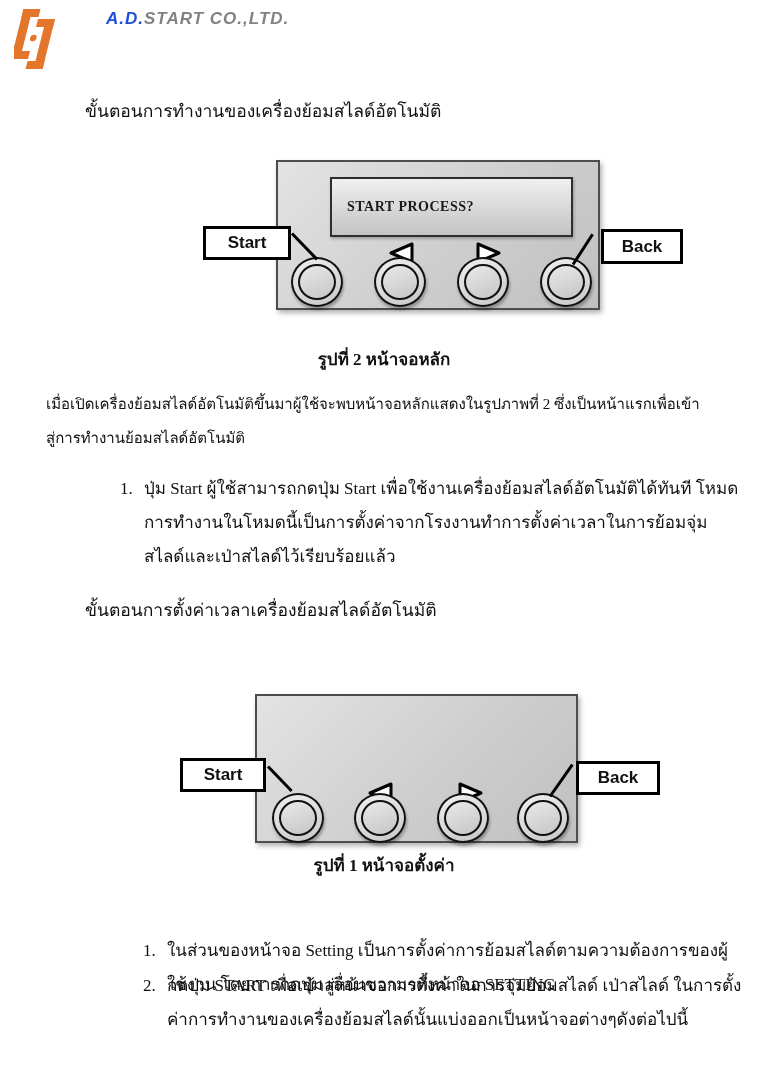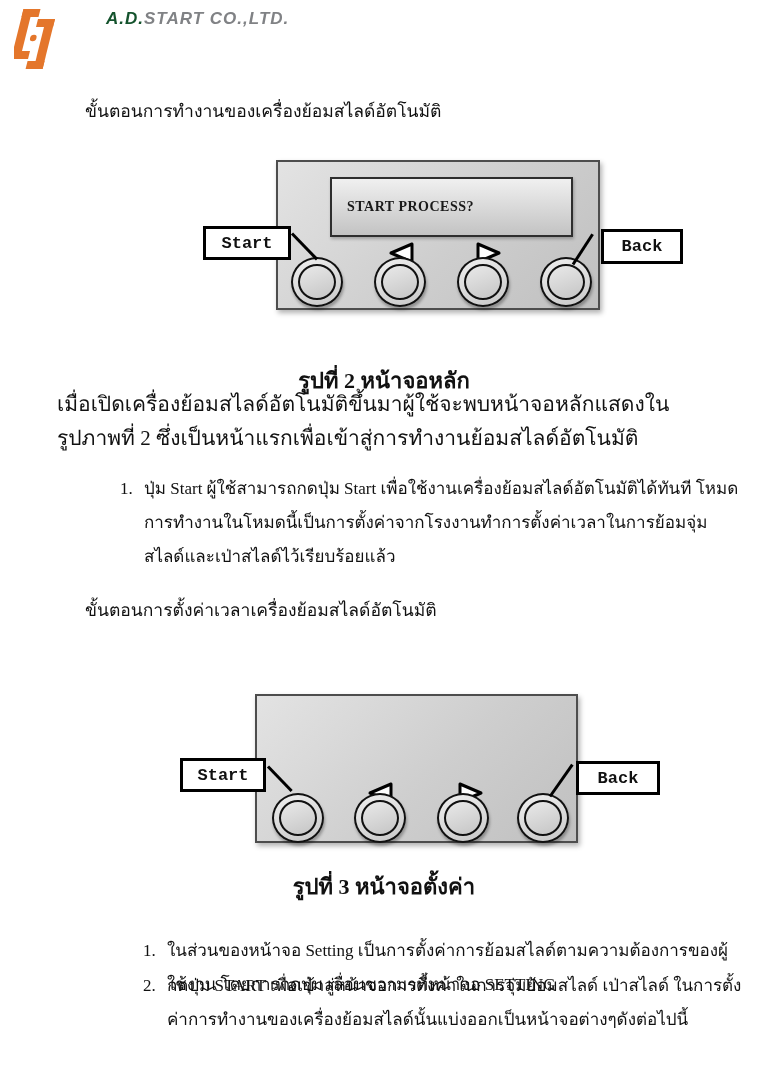--- a/index.html
+++ b/index.html
@@ -8,49 +8,49 @@
     font-family:"Liberation Serif","DejaVu Serif",serif;color:#111;
   }
   
   .logo{position:absolute;left:14px;top:6px;display:flex;align-items:flex-start;}
   .logo-icon{width:48px;height:66px;}
   .logo-textcol{margin-left:2px;font-family:"Liberation Sans","DejaVu Sans",sans-serif;font-style:italic;font-weight:bold;}
   .logo-main{font-size:36px;line-height:40px;letter-spacing:0.5px;}
   .logo-well{color:#55565A;}
   .logo-gate{color:#E4762B;}
   .logo-sub{font-size:17px;letter-spacing:1px;margin-left:42px;margin-top:3px;}
-  .logo-ad{color:#14532d;}
+  .logo-ad{color:#1d4ed8;}
   .logo-rest{color:#808285;font-weight:600;}
   
   .heading{position:absolute;left:85px;font-weight:normal;font-size:17.5px;white-space:nowrap;}
-  .para{position:absolute;left:57px;width:658px;font-size:21px;line-height:34px;}
+  .para{position:absolute;left:46px;width:658px;font-size:15px;line-height:34px;}
   .list-item{position:absolute;font-size:17px;line-height:34px;padding-left:24px;}
   .list-item .num{display:inline-block;width:24px;margin-left:-24px;}
-  .caption{position:absolute;left:0;width:768px;text-align:center;font-weight:bold;font-size:22px;margin-top:18px;}
+  .caption{position:absolute;left:0;width:768px;text-align:center;font-weight:bold;font-size:17px;}
   
   .figure{position:absolute;left:0;width:768px;}
   .panel{position:absolute;border:2px solid #4d4d4d;
     background:linear-gradient(135deg,#e3e3e3 0%,#cecece 55%,#c0c0c0 100%);
     box-shadow:2px 3px 5px rgba(0,0,0,0.30);}
   .screen{position:absolute;border:2px solid #2e2e2e;
     background:linear-gradient(#f0f0f0,#c3c3c3);
     box-shadow:1px 2px 3px rgba(0,0,0,0.25);
     display:flex;align-items:center;
     font-family:"Liberation Serif",serif;font-weight:bold;font-size:14px;color:#1a1a1a;letter-spacing:0.5px;}
   .screen.left-text{padding-left:15px;}
   .screen.center-text{justify-content:center;}
   .arrow{position:absolute;width:27px;height:22px;}
   .btn{position:absolute;width:48px;height:46px;border:2px solid #111;border-radius:50%;
     background:linear-gradient(160deg,#efefef,#c8c8c8);
     box-shadow:1px 3px 3px rgba(0,0,0,0.30);
     display:flex;align-items:center;justify-content:center;}
   .btn-inner{width:34px;height:32px;border:2px solid #111;border-radius:50%;
     background:linear-gradient(160deg,#e9e9e9,#c5c5c5);}
   .callout{position:absolute;background:#fff;border:3px solid #000;
-    font-family:Liberation Mono, monospace;font-weight:bold;font-size:17px;
+    font-family:Liberation Sans, sans-serif;font-weight:bold;font-size:17px;
     display:flex;align-items:center;justify-content:center;z-index:3;}
   .pointer-line{position:absolute;border-top:3px solid #000;transform-origin:left center;z-index:2;}
 </style>
 </head>
 <body>
 
 <div class="logo">
   <svg class="logo-icon" viewBox="0 0 48 66" xmlns="http://www.w3.org/2000/svg">
     <g fill="#E4762B" transform="translate(10,1) skewX(-14)">
       <rect x="0" y="2" width="9" height="50"></rect>
@@ -129,20 +129,20 @@
     <div class="btn" style="left:260px;top:97px;">
         <div class="btn-inner"></div>
       </div>
   </div>
   <div class="callout" style="left:180px;top:64px;width:80px;height:28px;">Start</div>
   <div class="callout" style="left:576px;top:67px;width:78px;height:28px;">Back</div>
   <div class="pointer-line" style="left:268px;top:71px;width:34px;transform:rotate(46deg);"></div>
   <div class="pointer-line" style="left:550px;top:101px;width:39px;transform:rotate(-55deg);"></div>
 </div>
 
-<div class="caption" style="top:851px;">รูปที่ 3 หน้าจอตั้งค่า</div>
+<div class="caption" style="top:851px;">รูปที่ 1 หน้าจอตั้งค่า</div>
 
 <div class="list-item" style="left:143px;top:934px;width:578px;">
   <span class="num">1.</span><span>ในส่วนของหน้าจอ Setting เป็นการตั้งค่าการย้อมสไลด์ตามความต้องการของผู้ใช้งาน โดยการกดปุ่ม เลื่อนขวามาที่หน้าจอ SETTING</span>
 </div>
 <div class="list-item" style="left:143px;top:969px;width:578px;">
   <span class="num">2.</span><span>กดปุ่ม START เพื่อเข้าสู่หน้าจอการตั้งค่าในการจุ่มย้อมสไลด์ เป่าสไลด์ ในการตั้งค่าการทำงานของเครื่องย้อมสไลด์นั้นแบ่งออกเป็นหน้าจอต่างๆดังต่อไปนี้</span>
 </div>
 
 </body></html>

